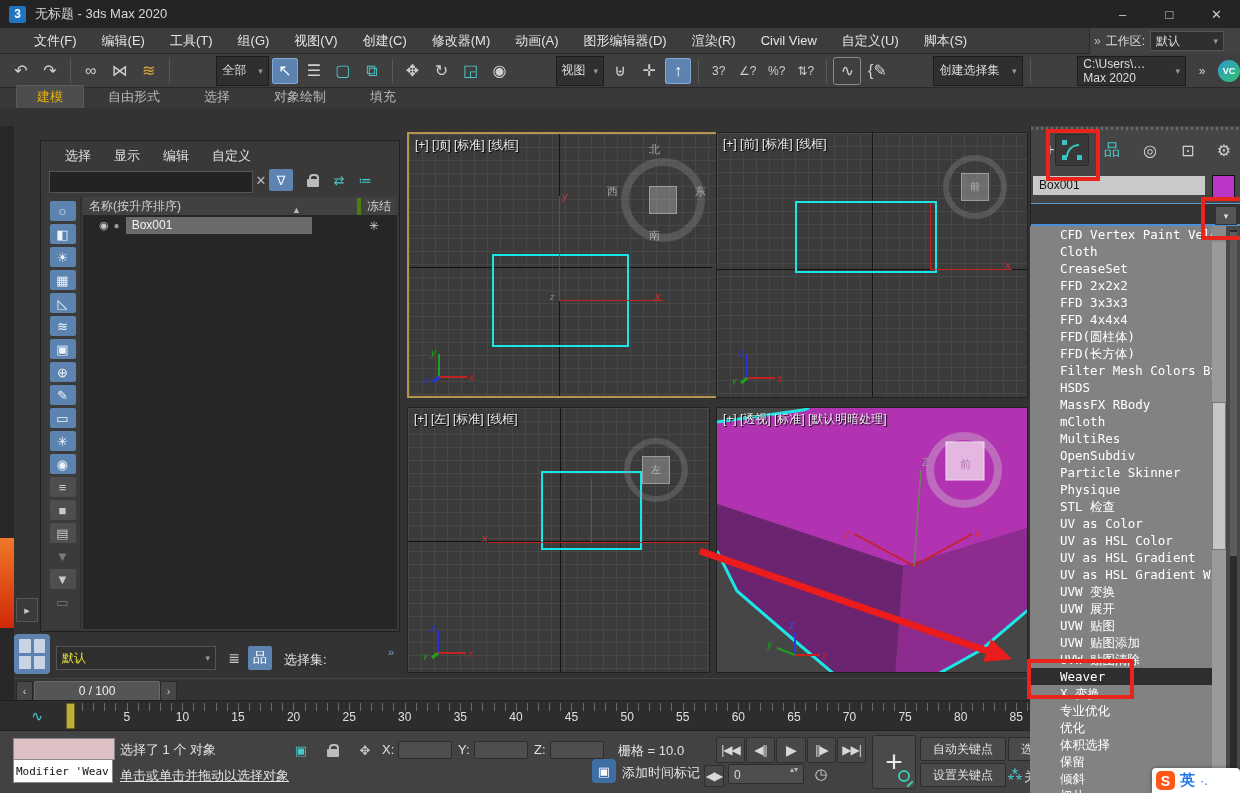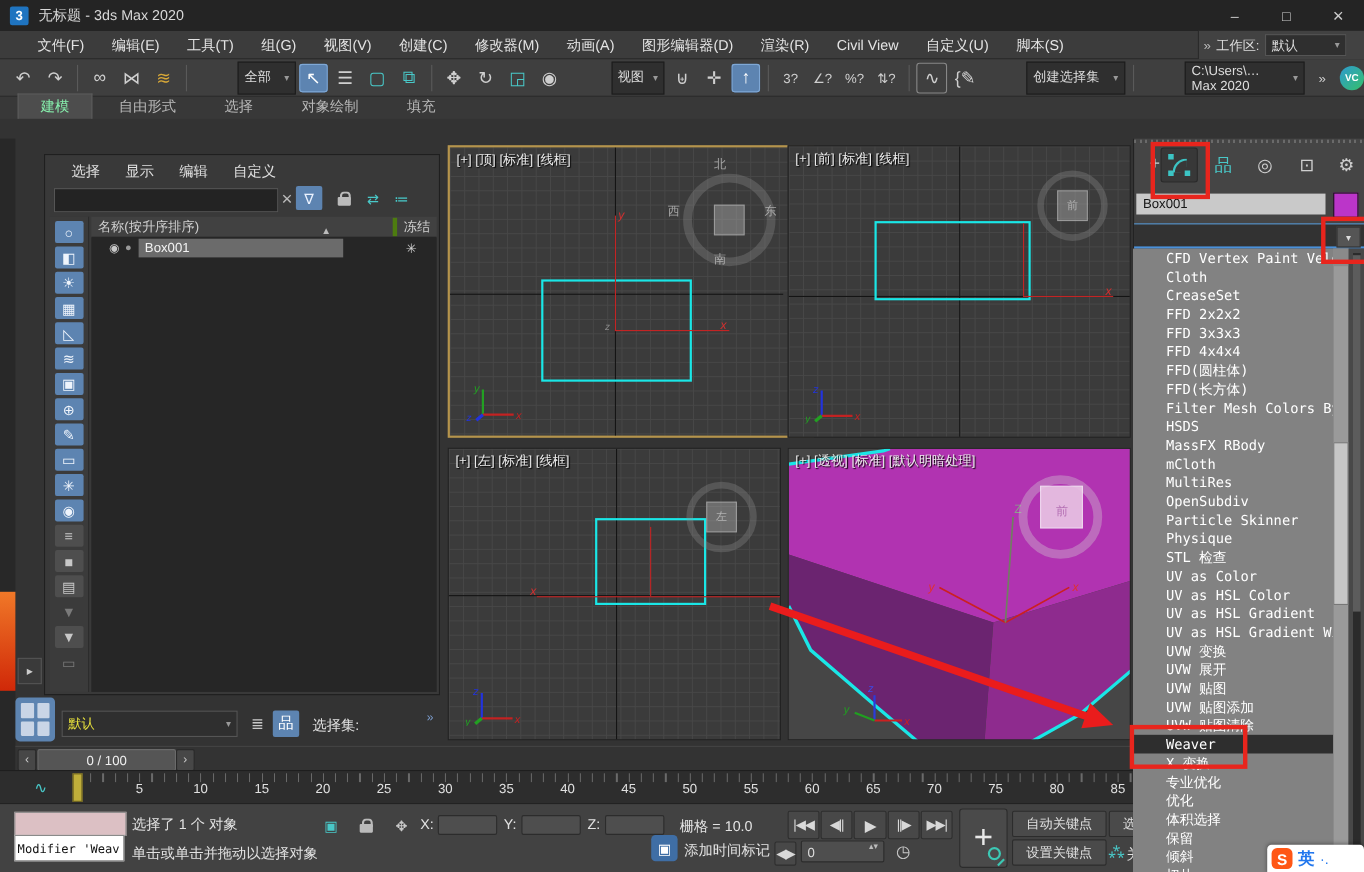--- a/index.html
+++ b/index.html
@@ -22,21 +22,21 @@
   .tb-icon.small-t{font-size:12px;}
   .tb-icon.active{background:#5d84b1;color:#fff;box-shadow:inset 0 0 0 1px #7fa8d6;}
   .tb-icon.teal{color:#49c8c8;}
   .tb-icon.amber{color:#d8a838;}
   .tb-sep{width:1px;height:24px;background:#5a5a5a;margin:0 4px;}
   .tb-combo{background:#2f2f2f;border:1px solid #1c1c1c;height:20px;display:flex;align-items:center;padding:4px 5px;color:#ddd;font-size:12px;margin-left:40px;}
   .tb-combo .arr{color:#999;font-size:9px;margin-left:auto;padding-left:6px;}
   
   #ribbon{left:0;top:88px;width:1240px;height:20px;background:#383838;display:flex;align-items:flex-end;padding-left:16px;gap:4px;box-sizing:border-box;}
   .rib-tab{padding:2px 20px;color:#b8b8b8;font-size:13px;}
-  .rib-tab.sel{background:#4d4d4d;color:#86efac;border:1px solid #5a5a5a;border-bottom:none;}
+  .rib-tab.sel{background:#4d4d4d;color:#eab308;border:1px solid #5a5a5a;border-bottom:none;}
   #ribbon2{left:0;top:108px;width:1240px;height:18px;background:#3a3a3a;border-bottom:1px solid #2a2a2a;}
   #subtab{position:absolute;left:14px;top:0;padding:1px 10px;background:#454545;color:#cccccc;font-size:12px;border:1px solid #555;border-bottom:none;}
   
   #leftstrip{left:0;top:126px;width:14px;height:667px;background:#282828;}
   #orangeblock{left:0;top:538px;width:14px;height:90px;background:linear-gradient(180deg,#f07828,#d02808);}
   #expander{left:16px;top:598px;width:20px;height:22px;background:#3a3a3a;border:1px solid #555;color:#ccc;display:flex;align-items:center;justify-content:center;font-size:11px;}
   
   #explorer{left:40px;top:140px;width:360px;height:492px;background:#393939;border:1px solid #1f1f1f;box-sizing:border-box;}
   #exp-menus{position:absolute;left:24px;top:6px;display:flex;gap:23px;}
   .exp-menu{color:#e0e0e0;font-size:13px;}
@@ -325,21 +325,21 @@
         <span>80</span>
         <span>85</span>
       </div>
     <div id="tb-marker"></div>
   </div>
 
   <div class="abs" id="statusbar">
     <div id="listener-pink"></div>
     <div id="listener-white">Modifier 'Weav</div>
     <div class="sb-text" style="left:120px;top:10px;">选择了 1 个 对象</div>
-    <div class="sb-text" style="left:120px;top:36px;">单击或单击并拖动以选择对象</div>
+    <div class="sb-text" style="left:120px;top:36px;text-decoration:underline;">单击或单击并拖动以选择对象</div>
     <div class="sb-ic" style="left:290px;top:9px;color:#49c8c8;">▣</div>
     <div class="sb-ic" style="left:322px;top:9px;">
         <span class="lock"></span>
       </div>
     <div class="sb-ic" style="left:354px;top:9px;">✥</div>
     <div class="sb-text" style="left:382px;top:11px;">X:</div>
     <div class="sb-field" style="left:398px;top:10px;width:52px;"></div>
     <div class="sb-text" style="left:458px;top:11px;">Y:</div>
     <div class="sb-field" style="left:474px;top:10px;width:52px;"></div>
     <div class="sb-text" style="left:534px;top:11px;">Z:</div>

